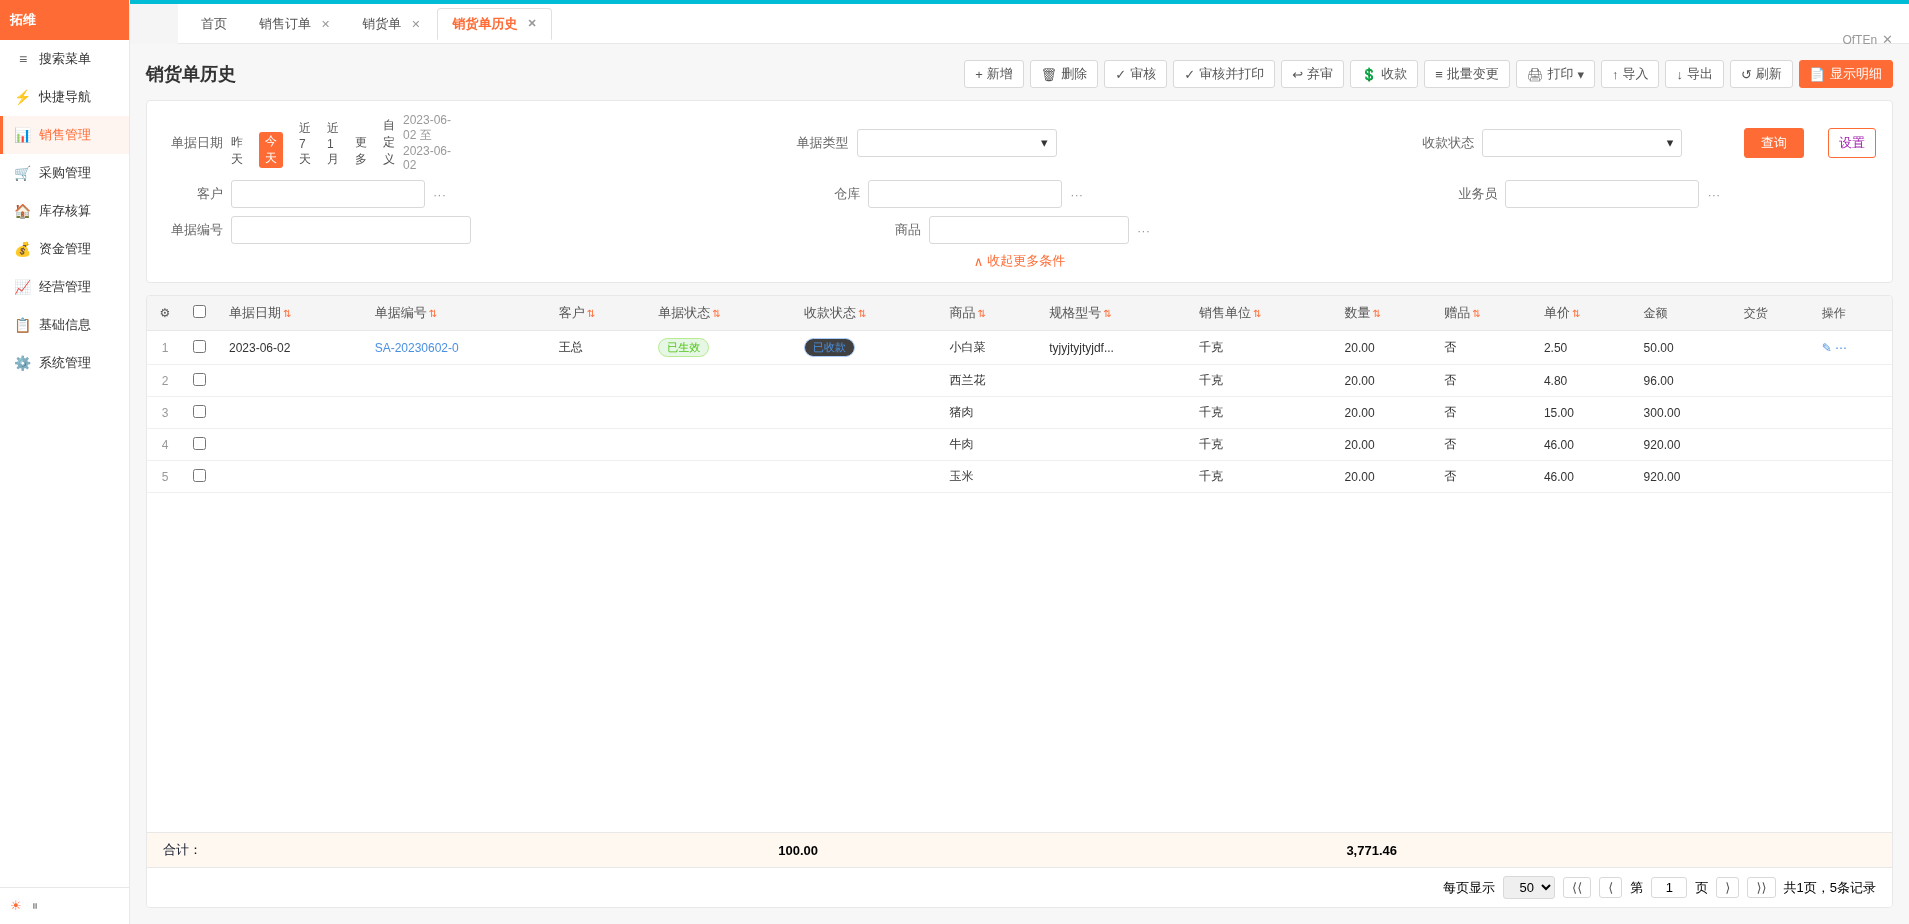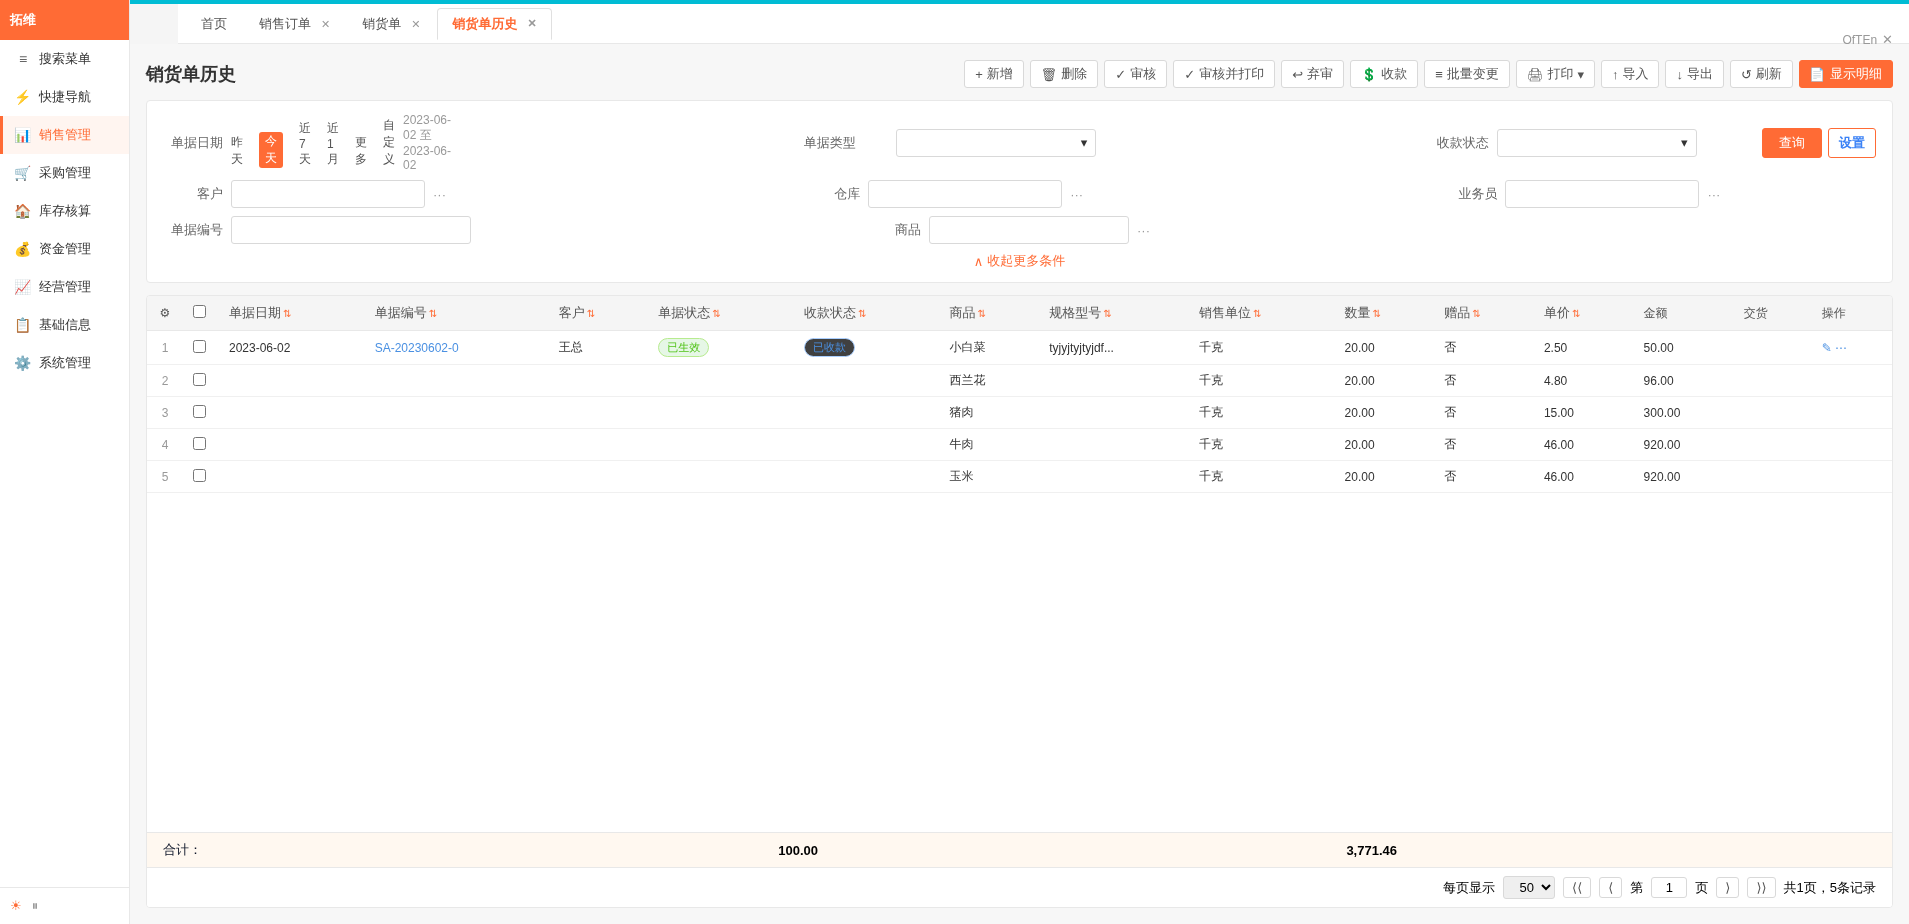--- a/index.html
+++ b/index.html
@@ -226,40 +226,40 @@
             <span class="date-shortcut">昨天</span>
             <span class="date-shortcut active">今天</span>
             <span class="date-shortcut">近7天</span>
             <span class="date-shortcut">近1月</span>
             <span class="date-shortcut">更多</span>
             <span class="date-shortcut">自定义</span>
           </div>
           <span class="date-range">2023-06-02 至 2023-06-02</span>
         </div>
         <div style="flex:1;"></div>
-        <div class="filter-field" style="max-width:340px;justify-content:space-between;">
+        <div class="filter-field" style="max-width:340px;">
           <span class="filter-label">单据类型</span>
           <div class="filter-select" style="min-width:200px;">
             <span></span>
             <span>▾</span>
           </div>
         </div>
         <div style="flex:1;"></div>
         <div class="filter-field" style="max-width:340px;">
           <span class="filter-label">收款状态</span>
           <div class="filter-select" style="min-width:200px;">
             <span></span>
             <span>▾</span>
           </div>
         </div>
-        <div style="display:flex;gap:6px;margin-left:17px;">
+        <div style="display:flex;gap:24px;margin-left:17px;">
           <button class="btn btn-orange">
             <span>查询</span>
           </button>
-          <button class="btn" style="color:#3b82f6;border-color:#ff6b35;font-weight:bold;">
+          <button class="btn" style="color:#a21caf;border-color:#ff6b35;">
             <span>设置</span>
           </button>
         </div>
       </div>
 
       <div class="filter-row">
         <div class="filter-field">
           <span class="filter-label">客户</span>
           <input class="filter-input" style="min-width: 160px;">
           <span class="filter-ellipsis">···</span>

